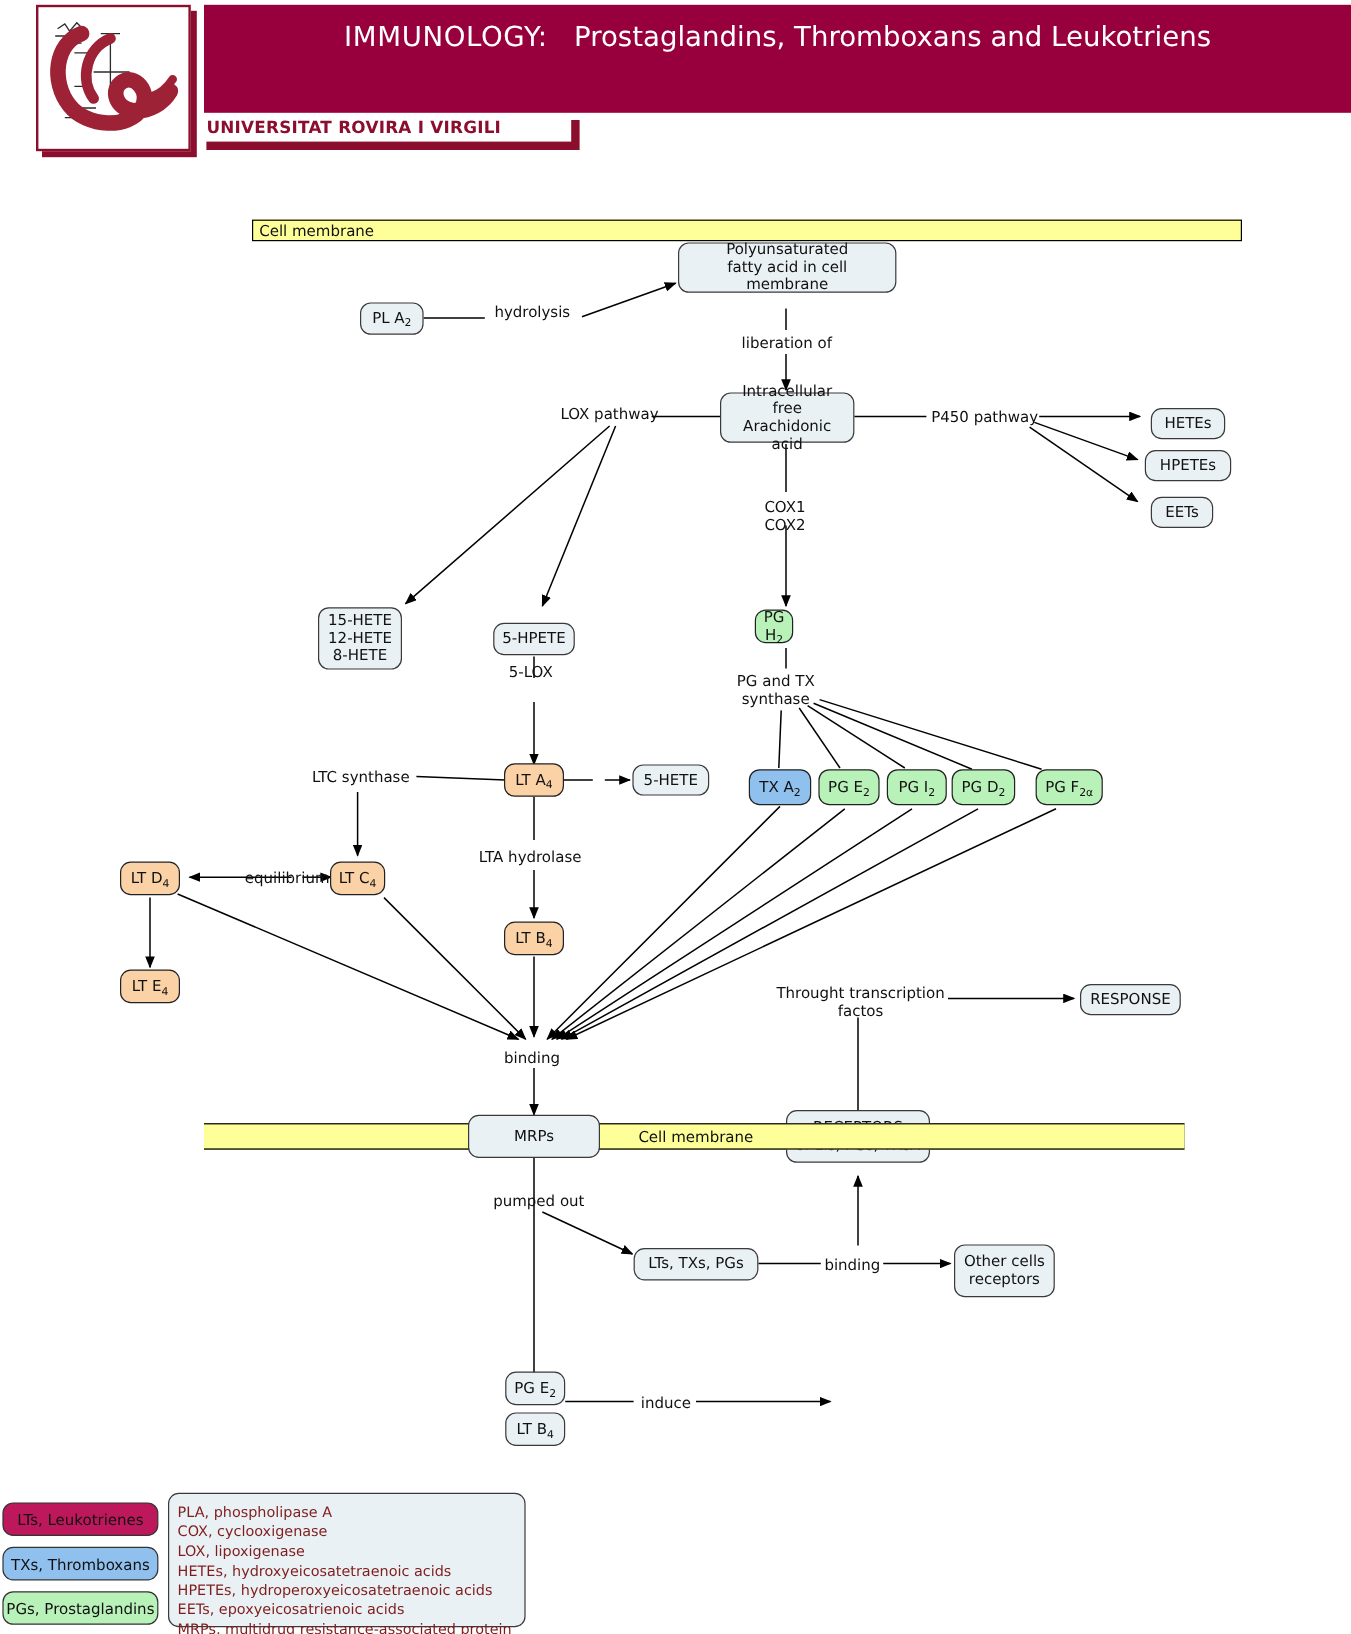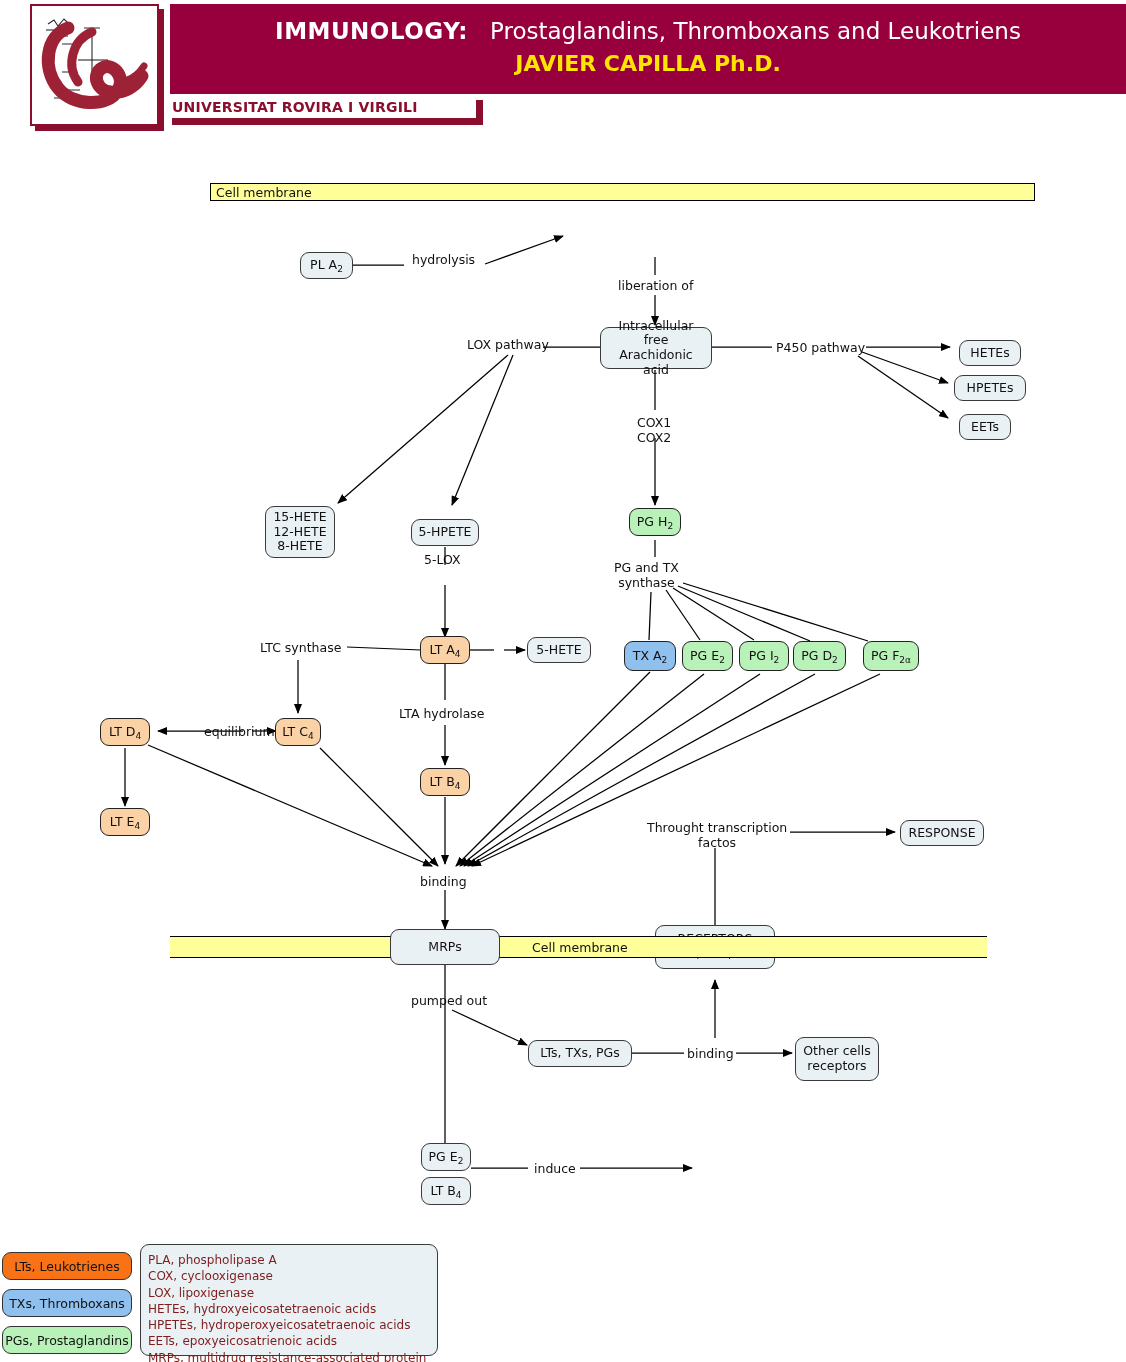--- a/index.html
+++ b/index.html
@@ -11,21 +11,21 @@
   }
   
   #header-band{
     position:absolute;left:170px;top:4px;width:956px;height:90px;
     background:#97003c;
   }
   #header-title-line1{
     position:absolute;left:0;top:14px;width:956px;text-align:center;
     color:#ffffff;font-size:23px;
   }
-  #header-title-line1 .strong{font-weight:bold;letter-spacing:.5px;}
+  #header-title-line1 .strong{font-weight:normal;letter-spacing:.5px;}
   #header-title-line2{
     position:absolute;left:0;top:47px;width:956px;text-align:center;
     color:#ffe400;font-weight:bold;font-size:22px;
   }
   #logo-frame{
     position:absolute;left:30px;top:4px;width:125px;height:118px;
     background:#ffffff;border:2px solid #8b0e2e;
     box-shadow:5px 5px 0 #8b0e2e;
     overflow:hidden;
   }
@@ -77,21 +77,21 @@
     white-space:nowrap;line-height:1.2;background:transparent;
   }
 
   
   .legend-chip{
     position:absolute;box-sizing:border-box;
     border:1.3px solid #333;border-radius:9px;
     display:flex;align-items:center;justify-content:center;
     font-size:12.5px;color:#111;
   }
-  .legend-chip.orange{background:#f97316;}
+  .legend-chip.orange{background:#be185d;}
   .legend-chip.blue{background:#8fc0ee;}
   .legend-chip.green{background:#b9f2b9;}
   #legend-box{
     position:absolute;left:140px;top:1244px;width:298px;height:112px;
     box-sizing:border-box;border:1.3px solid #3a3a3a;border-radius:9px;
     background:#eaf1f5;padding:7px 0 0 7px;
   }
   #legend-box .lline{font-size:12px;color:#7f1d1d;line-height:1.355;white-space:nowrap;}
 </style>
 </head>
@@ -114,21 +114,20 @@
     <path d="M60 26 C40 34 34 60 46 76" stroke="#9d2235" stroke-width="9" fill="none" stroke-linecap="round"></path>
     <path d="M95 74 C102 72 108 66 112 60" stroke="#9d2235" stroke-width="7" fill="none" stroke-linecap="round"></path>
   </svg>
 </div>
 
 <div id="header-band">
   <div id="header-title-line1">
     <span class="strong">IMMUNOLOGY:</span>
     &nbsp;&nbsp;<span>Prostaglandins, Thromboxans and Leukotriens</span>
   </div>
-  <div id="header-title-line2">JAVIER CAPILLA Ph.D.</div>
 </div>
 <div id="univ-name">UNIVERSITAT ROVIRA I VIRGILI</div>
 <div id="univ-underline"></div>
 <div id="univ-tick"></div>
 
 <div id="diagram">
 
   <svg id="edges" viewBox="0 0 1126 1362">
     <defs>
       <marker id="ah" markerWidth="10" markerHeight="8" refX="9" refY="4" orient="auto" markerUnits="userSpaceOnUse">
@@ -208,20 +207,23 @@
       <path d="M580 1168 L692 1168" marker-end="url(#ah)"></path>
     </g>
   </svg>
 
   <div class="membrane" style="left:210px;top:183px;width:825px;height:18px;"></div>
   <div class="membrane-label" style="left:216px;top:185px;">Cell membrane</div>
 
   <div class="membrane" style="left:170px;top:936px;width:817px;height:22px;"></div>
   <div class="membrane-label" style="left:532px;top:940px;">Cell membrane</div>
 
+  <div class="node plain" style="left:565px;top:202px;width:182px;height:42px;">
+    <span>Polyunsaturated<br>fatty acid in cell membrane</span>
+  </div>
 
   <div class="node plain" style="left:300px;top:252px;width:53px;height:27px;">
     <span><span>PL A</span><sub>2</sub></span>
   </div>
 
   <div class="node plain" style="left:600px;top:327px;width:112px;height:42px;">
     <span>Intracellular free<br>Arachidonic acid</span>
   </div>
 
   <div class="node plain" style="left:959px;top:340px;width:62px;height:26px;">
@@ -235,21 +237,21 @@
   </div>
 
   <div class="node plain" style="left:265px;top:506px;width:70px;height:52px;">
     <span>15-HETE<br>12-HETE<br>8-HETE</span>
   </div>
 
   <div class="node plain" style="left:411px;top:519px;width:68px;height:27px;">
     <span>5-HPETE</span>
   </div>
 
-  <div class="node green" style="left:629px;top:508px;width:52px;height:28px;">
+  <div class="node green" style="left:629px;top:508px;width:32px;height:28px;">
     <span><span>PG H</span><sub>2</sub></span>
   </div>
 
   <div class="node orange" style="left:420px;top:636px;width:50px;height:28px;">
     <span><span>LT A</span><sub>4</sub></span>
   </div>
 
   <div class="node plain" style="left:527px;top:637px;width:64px;height:26px;">
     <span>5-HETE</span>
   </div>

